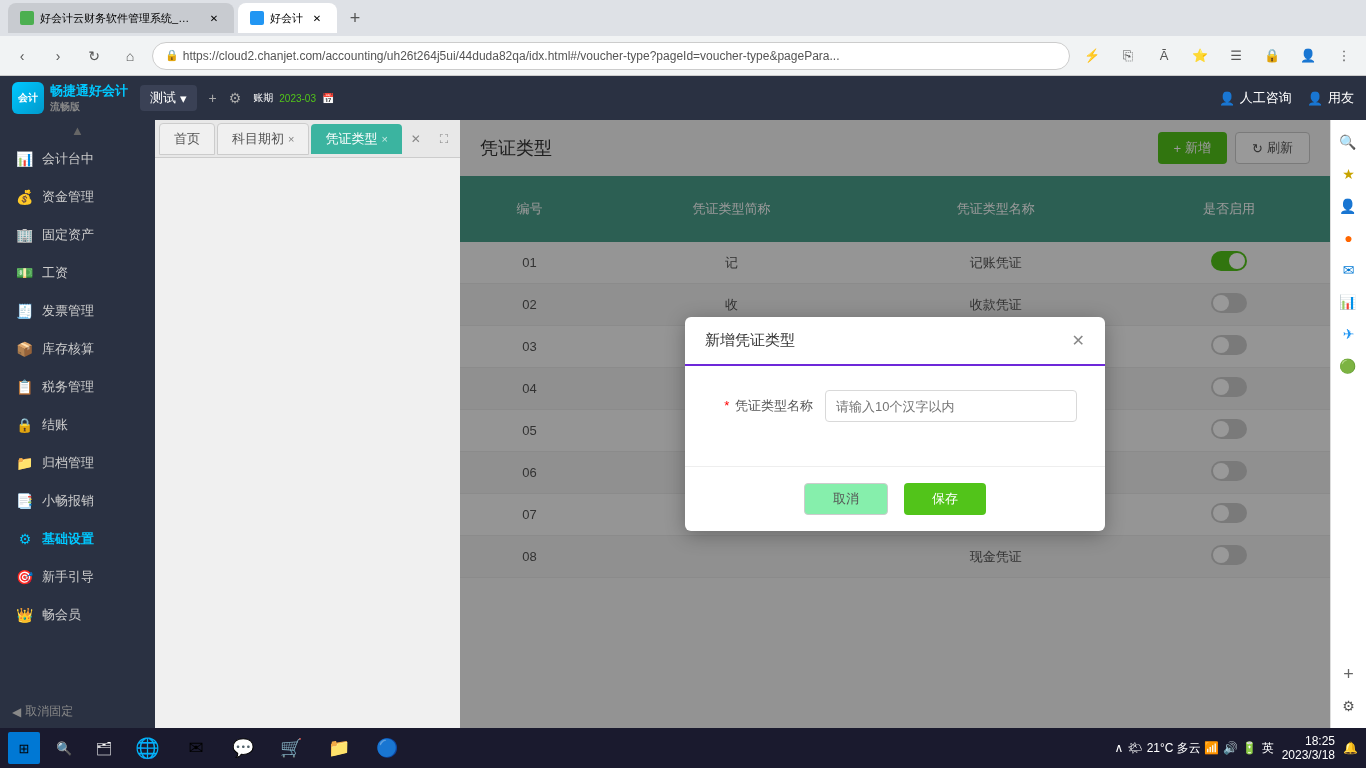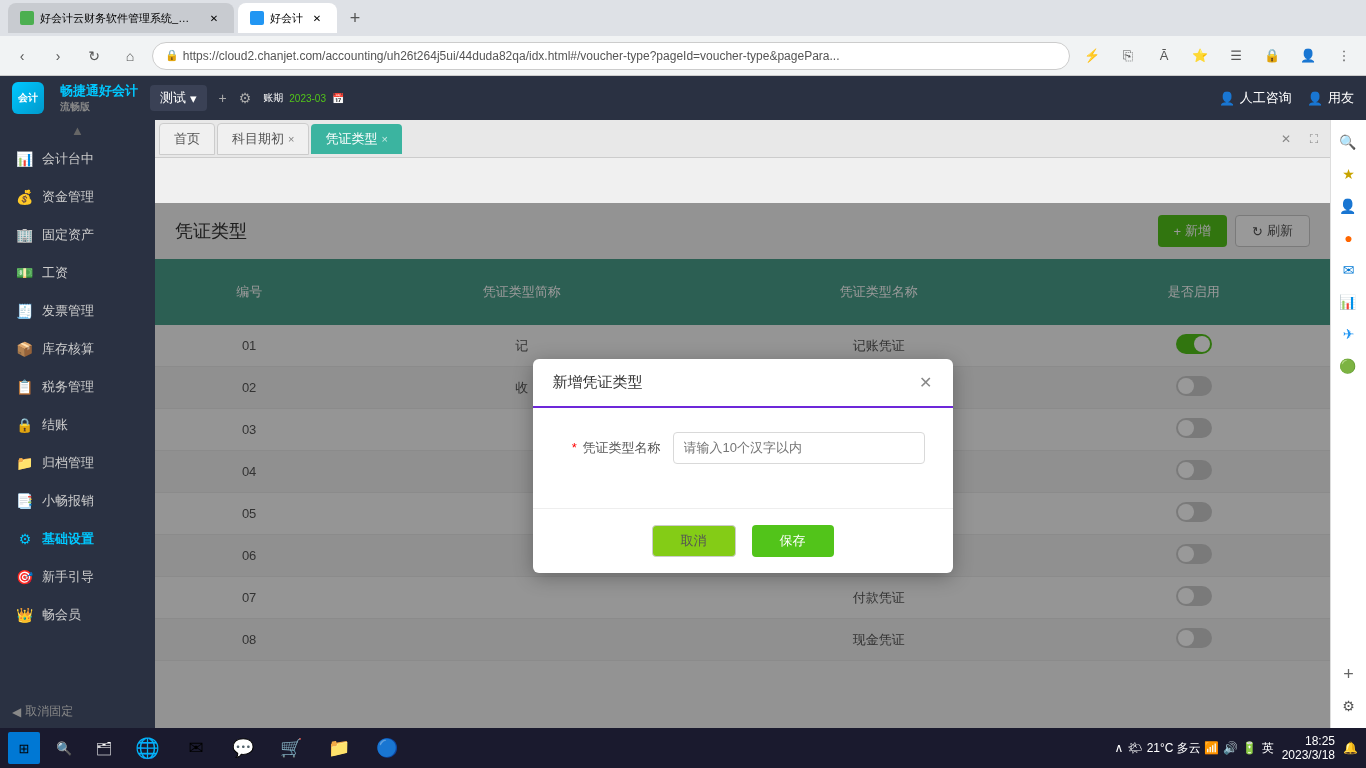--- a/index.html
+++ b/index.html
@@ -14,21 +14,21 @@
     .tab-new { width: 28px; height: 28px; display: flex; align-items: center; justify-content: center; border-radius: 50%; cursor: pointer; font-size: 18px; color: #555; }
 
     .address-bar { display: flex; align-items: center; height: 40px; background: #f1f3f4; padding: 0 8px; gap: 8px; border-bottom: 1px solid #ccc; }
     .nav-btn { width: 28px; height: 28px; display: flex; align-items: center; justify-content: center; border-radius: 50%; cursor: pointer; color: #555; font-size: 14px; }
     .address-input { flex: 1; height: 28px; background: #fff; border: 1px solid #ccc; border-radius: 14px; padding: 0 12px; font-size: 12px; color: #333; display: flex; align-items: center; }
     .address-lock { color: #5a5a5a; margin-right: 4px; font-size: 11px; }
     .browser-action-btn { width: 28px; height: 28px; display: flex; align-items: center; justify-content: center; border-radius: 50%; cursor: pointer; font-size: 13px; color: #555; }
 
     
     .app-header { display: flex; align-items: center; height: 44px; background: #2a3142; padding: 0 12px; gap: 12px; }
-    .app-logo { display: flex; align-items: center; gap: 16px; color: #00c8ff; font-size: 14px; font-weight: bold; }
+    .app-logo { display: flex; align-items: center; gap: 6px; color: #00c8ff; font-size: 14px; font-weight: bold; }
     .logo-icon { width: 32px; height: 32px; background: linear-gradient(135deg, #00c8ff, #0099cc); border-radius: 6px; display: flex; align-items: center; justify-content: center; color: white; font-size: 10px; }
     .org-selector { display: flex; align-items: center; gap: 4px; background: #3a4155; border-radius: 4px; padding: 4px 10px; cursor: pointer; color: #fff; font-size: 13px; }
     .header-actions { margin-left: auto; display: flex; align-items: center; gap: 16px; }
     .period-display { display: flex; align-items: center; gap: 6px; color: #fff; font-size: 10px; }
     .consult-btn { display: flex; align-items: center; gap: 4px; color: #fff; font-size: 13px; cursor: pointer; }
     .user-btn { display: flex; align-items: center; gap: 4px; color: #fff; font-size: 13px; cursor: pointer; }
     .icon-btn { font-size: 14px; cursor: pointer; color: #aaa; }
 
     
     .sidebar { width: 155px; background: #2a3142; color: #ccc; flex-shrink: 0; overflow-y: auto; display: flex; flex-direction: direction; flex-direction: column; }
@@ -74,39 +74,39 @@
     .modal { background: #fff; border-radius: 6px; width: 420px; box-shadow: 0 4px 20px rgba(0,0,0,0.3); }
     .modal-header { display: flex; align-items: center; justify-content: space-between; padding: 14px 20px; border-bottom: 2px solid #6d28d9; }
     .modal-title { font-size: 15px; font-weight: 500; color: #333; }
     .modal-close { cursor: pointer; color: #888; font-size: 16px; }
     .modal-body { padding: 24px 28px; }
     .form-row { display: flex; align-items: center; margin-bottom: 20px; }
     .form-label { width: 100px; text-align: right; font-size: 13px; color: #555; margin-right: 12px; flex-shrink: 0; }
     .form-label .required { color: red; margin-right: 2px; }
     .form-input { flex: 1; height: 32px; border: 1px solid #d9d9d9; border-radius: 4px; padding: 0 10px; font-size: 13px; color: #333; outline: none; }
     .modal-footer { display: flex; justify-content: center; gap: 16px; padding: 16px 20px; border-top: 1px solid #eee; }
-    .btn-cancel { background: #84cc16; color: #555; border: 1px solid #ccc; border-radius: 4px; padding: 6px 28px; cursor: pointer; font-size: 13px; }
+    .btn-cancel { background: #86efac; color: #555; border: 1px solid #ccc; border-radius: 4px; padding: 6px 28px; cursor: pointer; font-size: 13px; }
     .btn-save { background: #52c41a; color: #fff; border: none; border-radius: 4px; padding: 6px 28px; cursor: pointer; font-size: 13px; }
 
     
     .taskbar { height: 40px; background: #1a1a2e; display: flex; align-items: center; padding: 0 8px; gap: 8px; position: absolute; bottom: 0; left: 0; right: 0; }
     .taskbar-start { width: 32px; height: 32px; background: #0078d4; display: flex; align-items: center; justify-content: center; border-radius: 2px; cursor: pointer; }
     .taskbar-btn { width: 32px; height: 32px; display: flex; align-items: center; justify-content: center; cursor: pointer; color: #fff; border-radius: 4px; }
     .taskbar-app { display: flex; align-items: center; justify-content: center; width: 40px; height: 32px; cursor: pointer; border-radius: 4px; }
     .taskbar-right { margin-left: auto; display: flex; align-items: center; gap: 8px; color: #fff; font-size: 12px; }
     .clock { text-align: right; }
     .systray { display: flex; align-items: center; gap: 4px; }
 
     
     .right-panel { width: 36px; background: #fff; border-left: 1px solid #ddd; display: flex; flex-direction: column; align-items: center; padding: 8px 0; gap: 4px; }
     .rp-icon { width: 28px; height: 28px; display: flex; align-items: center; justify-content: center; cursor: pointer; border-radius: 4px; color: #555; font-size: 14px; }
     .rp-icon.blue { color: #2196F3; }
     .rp-icon.green { color: #4CAF50; }
 
-    .content-wrapper { display: flex; flex: 1; flex-direction: column; gap: 45px; }
+    .content-wrapper { display: flex; flex: 1; flex-direction: row; }
     .table-container { overflow-y: auto; max-height: calc(768px - 36px - 40px - 44px - 38px - 52px - 40px); }
 
     .whole-app { display: flex; flex-direction: column; height: calc(768px - 36px - 40px - 40px); }
     .app-body { display: flex; flex: 1; overflow: hidden; }
 
     .tab-maximize { cursor: pointer; color: #888; font-size: 14px; }
     .tab-bar-controls { margin-left: auto; display: flex; gap: 4px; }
     .tab-ctrl { width: 24px; height: 24px; display: flex; align-items: center; justify-content: center; cursor: pointer; color: #888; font-size: 12px; }
   </style>
 </head>

